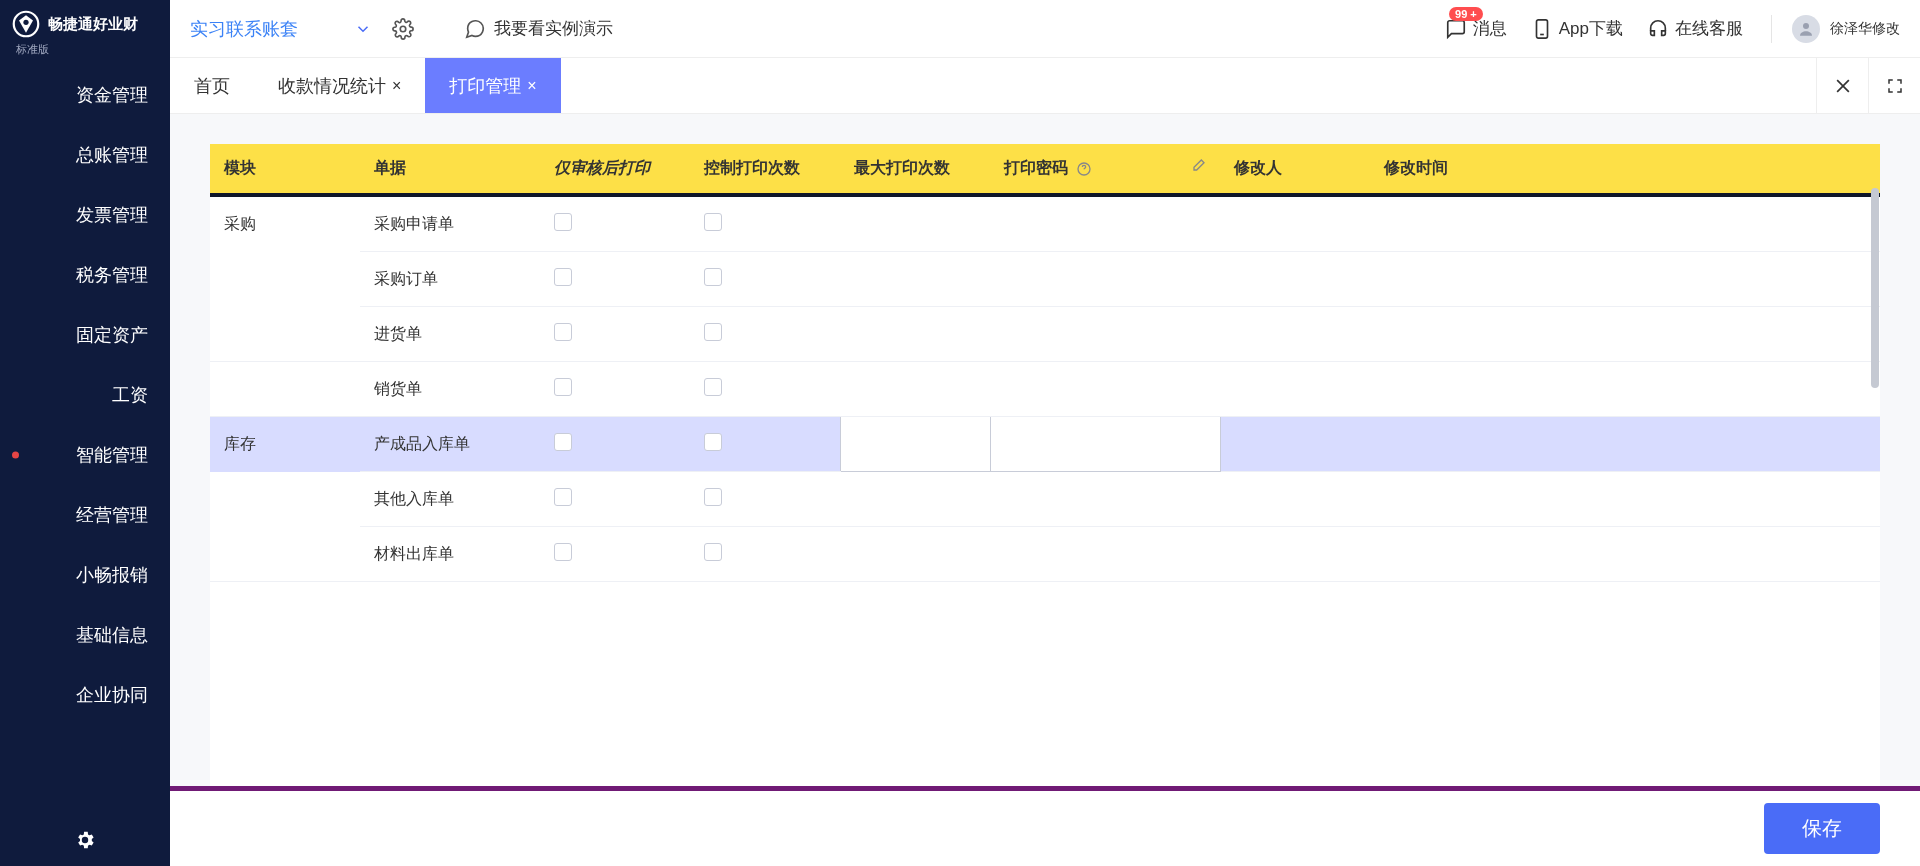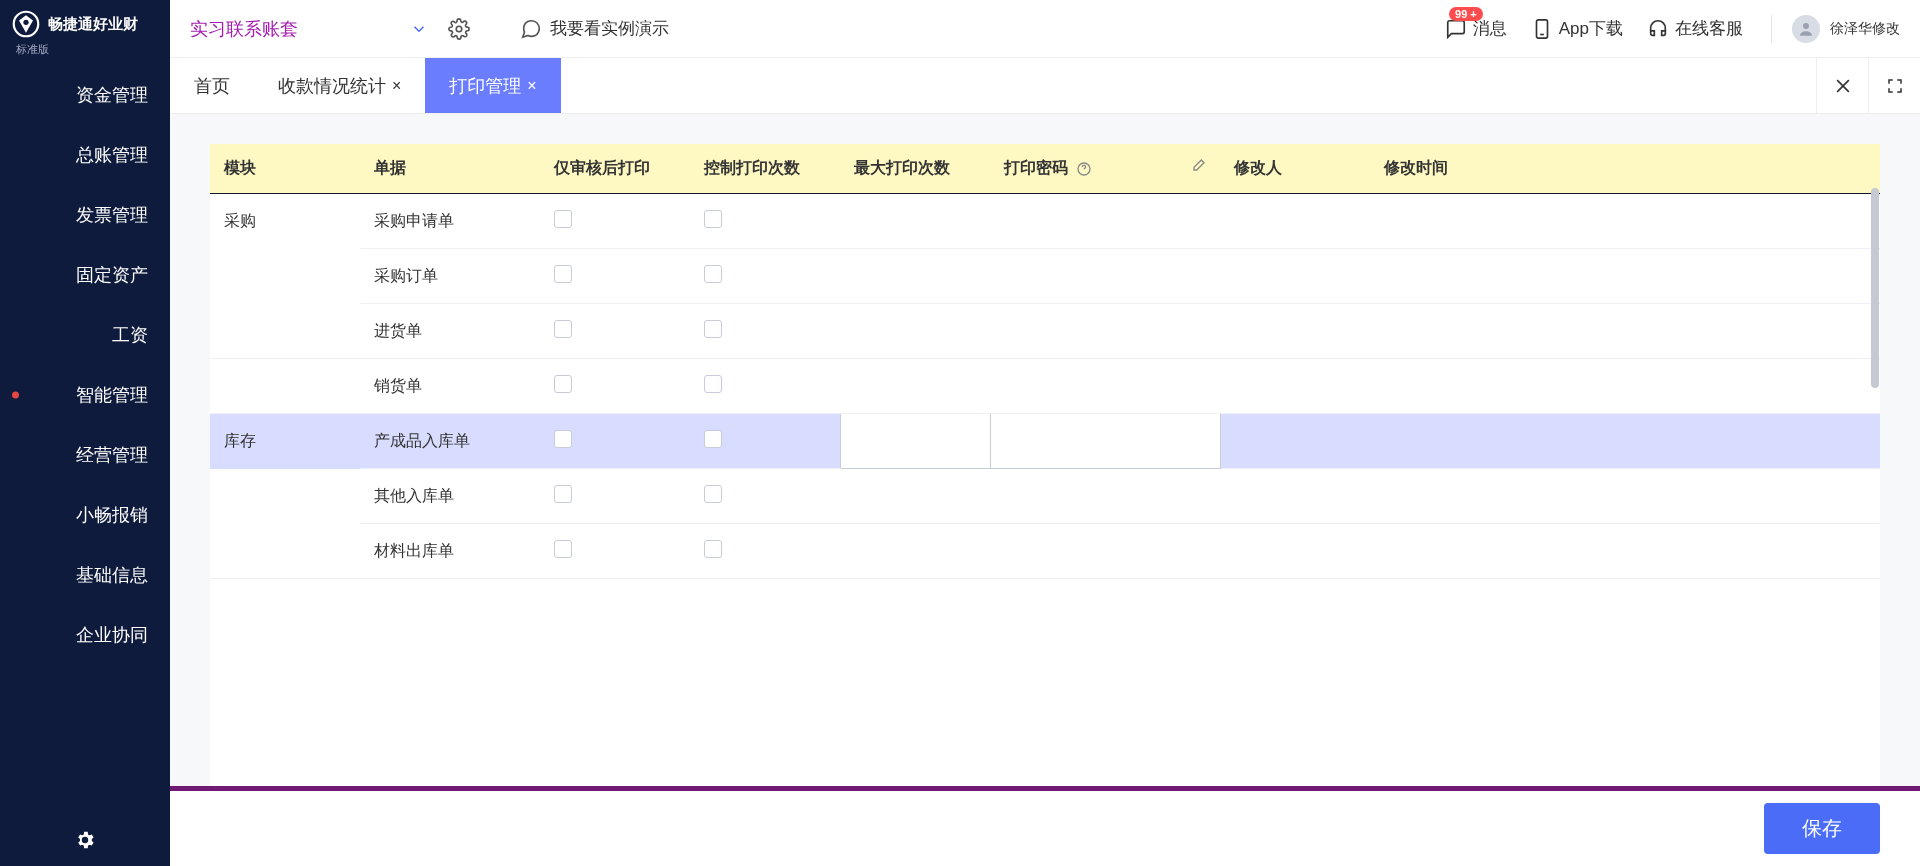--- a/index.html
+++ b/index.html
@@ -17,21 +17,21 @@
 .sidebar-item.dot::before { content:""; position:absolute; left:12px; top:50%; transform:translateY(-50%); width:7px; height:7px; border-radius:50%; background:#e54545; }
 .sidebar-item.active { background:linear-gradient(90deg,#4a6cf7,#5b7cff); border-radius:4px; margin:2px 8px; padding:16px 18px; }
 .sidebar-footer { padding:12px 0; text-align:center; }
 .gear-icon { width:22px; height:22px; display:inline-block; }
 
 
 .main { flex:1; display:flex; flex-direction:column; background:#fff; }
 
 
 .topbar { height:58px; display:flex; align-items:center; padding:0 20px; border-bottom:1px solid #eee; gap:20px; }
-.account-select { display:flex; align-items:center; gap:112px; cursor:pointer; font-size:18px; color:#a21caf; }
+.account-select { display:flex; align-items:center; gap:56px; cursor:pointer; font-size:18px; color:#3b82f6; }
 .chev-down { width:18px; height:18px; }
 .topbar-icon { width:22px; height:22px; cursor:pointer; color:#555; }
 .demo-link { display:flex; align-items:center; gap:8px; cursor:pointer; font-size:17px; color:#333; margin-left:30px; }
 .topbar-right { margin-left:auto; display:flex; align-items:center; gap:24px; }
 .tb-item { display:flex; align-items:center; gap:6px; cursor:pointer; font-size:17px; color:#333; position:relative; }
 .badge { position:absolute; top:-10px; right:24px; background:#ff4d4f; color:#fff; border-radius:10px; padding:1px 6px; font-size:11px; font-weight:bold; }
 .user-block { display:flex; align-items:center; gap:10px; border-left:1px solid #e5e5e5; padding-left:20px; margin-left:4px; }
 .avatar { width:28px; height:28px; border-radius:50%; background:#d8dce5; display:flex; align-items:center; justify-content:center; }
 
 
@@ -39,25 +39,25 @@
 .tab { display:flex; align-items:center; padding:0 24px; font-size:18px; cursor:pointer; gap:6px; color:#333; }
 .tab.active { background:#6b7dff; color:#fff; }
 .tab-close { font-size:16px; cursor:pointer; }
 .tabbar-actions { margin-left:auto; display:flex; align-items:center; gap:0; }
 .tabbar-action { width:52px; height:56px; display:flex; align-items:center; justify-content:center; border-left:1px solid #eee; cursor:pointer; }
 
 
 .content { flex:1; background:#f7f8fa; padding:30px 40px 0 40px; overflow:hidden; position:relative; }
 .table-wrap { background:#fff; height:100%; overflow:hidden; position:relative; }
 .tbl { width:100%; border-collapse:collapse; table-layout:fixed; }
-.tbl th { background:#fef9c3; text-align:left; padding:14px 14px; font-weight:bold; font-size:16px; border-bottom:1px solid #0f172a; }
+.tbl th { background:#fde047; text-align:left; padding:14px 14px; font-weight:bold; font-size:16px; border-bottom:4px solid #0f172a; }
 .tbl td { padding:16px 14px; border-bottom:1px solid #eef0f5; font-size:16px; vertical-align:middle; }
 .col-module { width:150px; }
 .col-doc { width:180px; }
-.col-ck1 { width:150px; }
+.col-ck1 { width:150px;font-style:italic; }
 .col-ck2 { width:150px; }
 .col-max { width:150px; }
 .col-pwd { width:230px; }
 .col-mod { width:150px; }
 .col-time { width:auto; }
 .cbx { width:18px; height:18px; border:1px solid #c8ccd8; border-radius:3px; background:#fff; display:inline-block; cursor:pointer; }
 tr.hl td { background:#d8dcff; }
 tr.hl td.editable { background:#fff; border:1px solid #c8ccd8; }
 .th-icon { display:inline-block; vertical-align:middle; margin-left:4px; }
 .th-edit { float:right; }
@@ -83,20 +83,21 @@
             <circle cx="16" cy="14" r="3" fill="#0f1b3d"></circle>
           </svg>
       </span>
       <span class="logo-text">畅捷通好业财</span>
     </div>
     <div class="sidebar-edition">标准版</div>
     <nav class="sidebar-menu" id="sidebar-menu">
         <div class="sidebar-item">资金管理</div>
         <div class="sidebar-item">总账管理</div>
         <div class="sidebar-item">发票管理</div>
+        <div class="sidebar-item">税务管理</div>
         <div class="sidebar-item">固定资产</div>
         <div class="sidebar-item">工资</div>
         <div class="sidebar-item dot">智能管理</div>
         <div class="sidebar-item">经营管理</div>
         <div class="sidebar-item">小畅报销</div>
         <div class="sidebar-item">基础信息</div>
         <div class="sidebar-item">企业协同</div>
       </nav>
     <div class="sidebar-footer">
       <span class="gear-icon">

